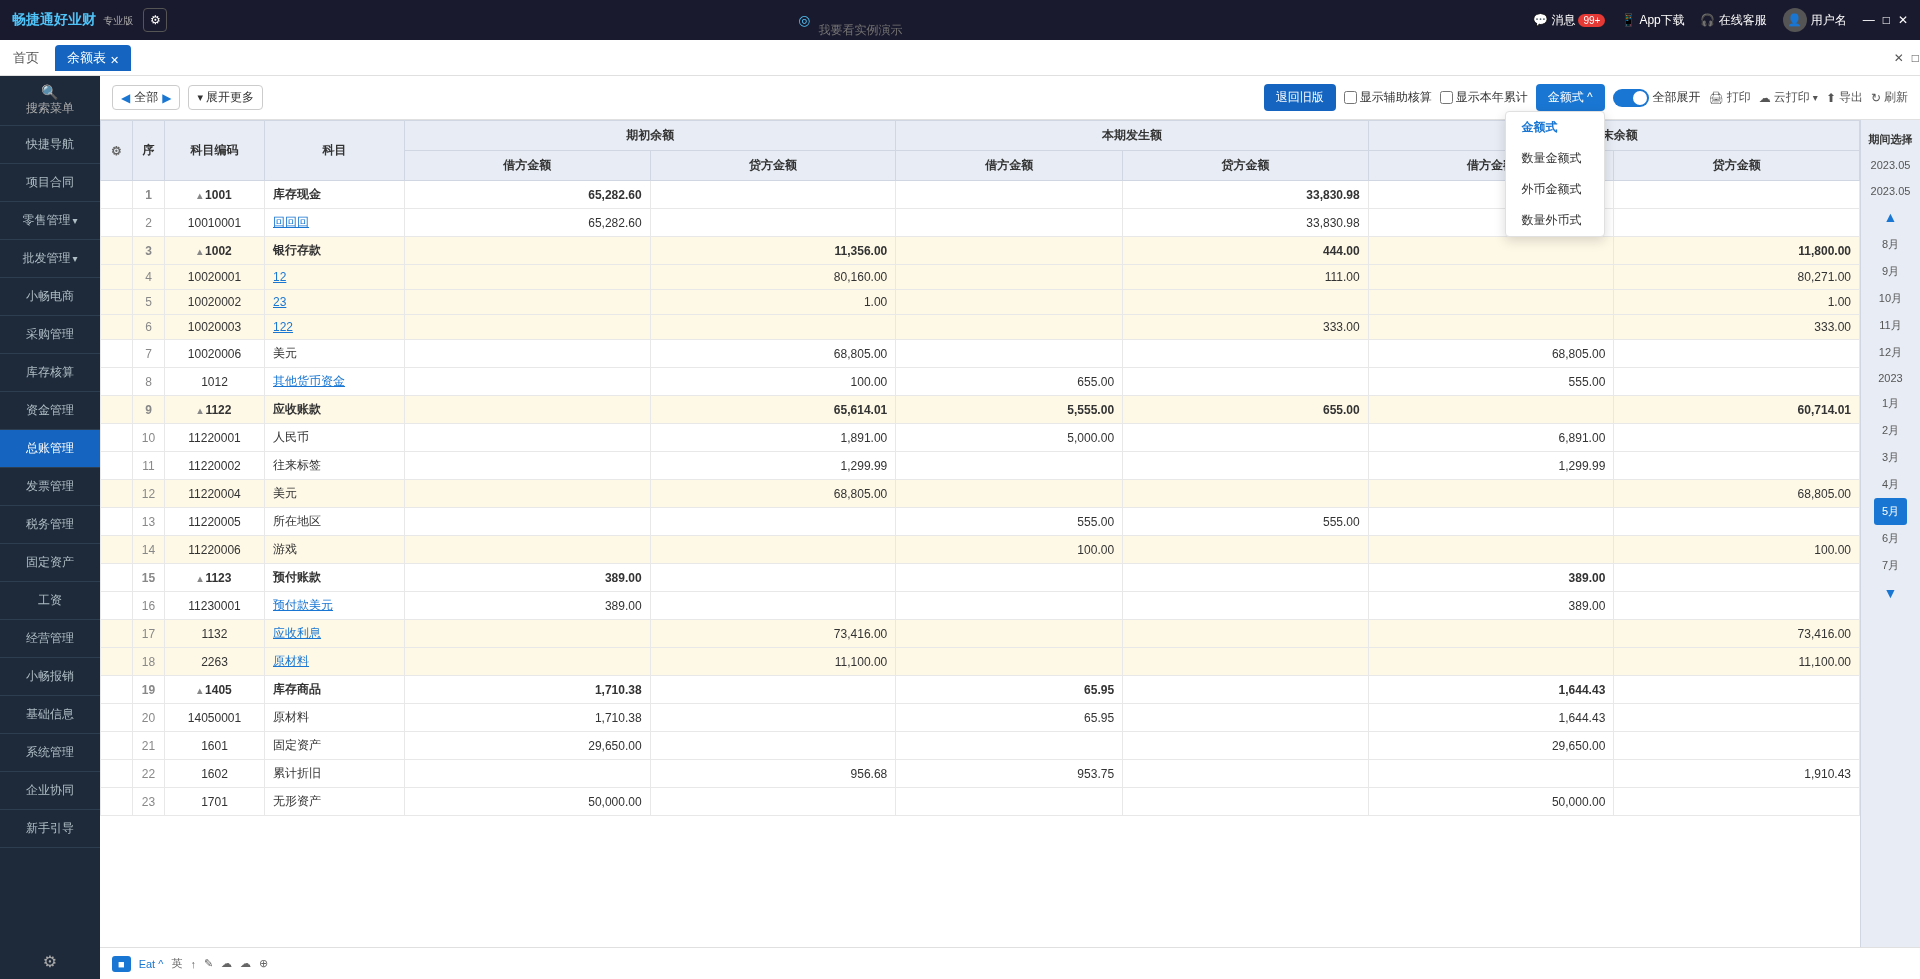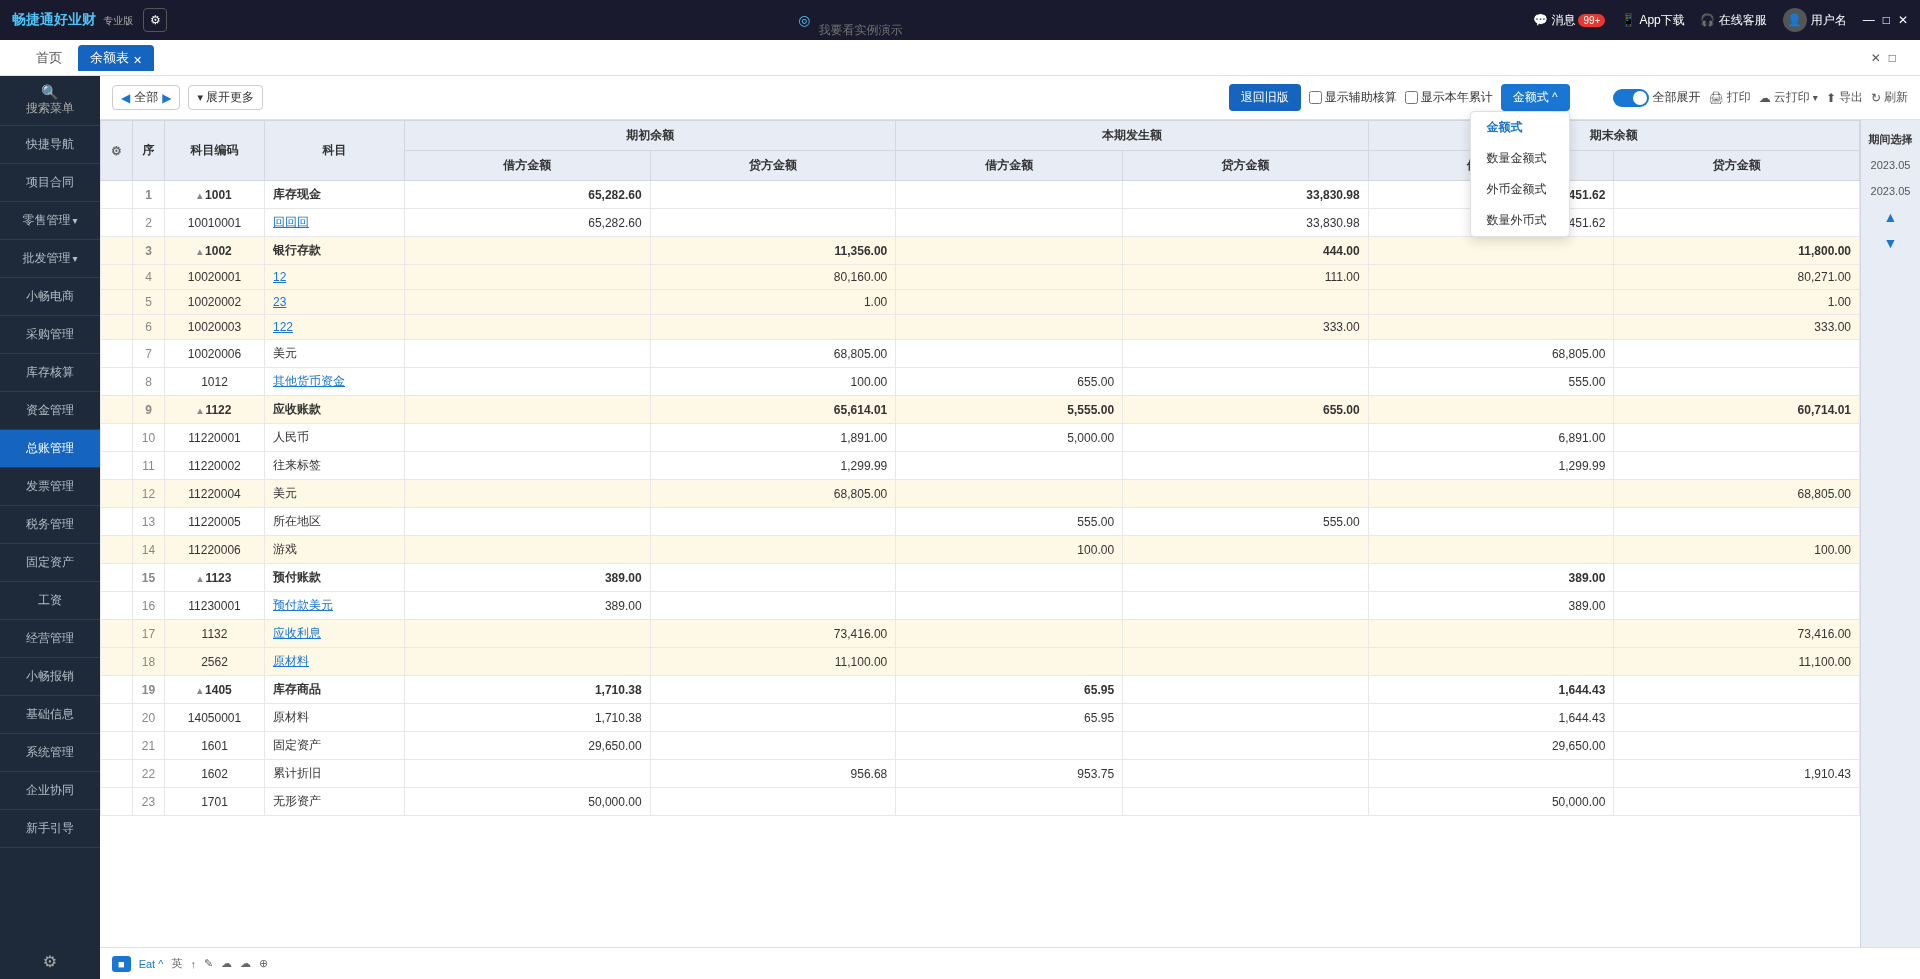--- a/index.html
+++ b/index.html
@@ -18,21 +18,21 @@
     .top-bar-center { display: flex; align-items: center; gap: 8px; color: #ccc; font-size: 12px; }
     .top-bar-right { display: flex; align-items: center; gap: 16px; font-size: 12px; }
     .top-badge { background: #e53935; color: #fff; border-radius: 8px; padding: 1px 5px; font-size: 10px; }
 
     
     .tab-bar {
       height: 36px;
       background: #fff;
       display: flex;
       align-items: center;
-      padding: 0 24px;
+      padding: 0 1px;
       border-bottom: 1px solid #e0e0e0;
       gap: 4px;
     }
     .tab-item {
       padding: 4px 12px;
       border-radius: 4px 4px 0 0;
       cursor: pointer;
       font-size: 13px;
       display: flex;
       align-items: center;
@@ -376,21 +376,21 @@
           <button class="btn-primary-outline">
             <span>金额式 ^</span>
           </button>
           <div class="dropdown-menu">
             <div class="dropdown-item selected">金额式</div>
             <div class="dropdown-item">数量金额式</div>
             <div class="dropdown-item">外币金额式</div>
             <div class="dropdown-item">数量外币式</div>
           </div>
         </div>
-        <div style="display:flex;align-items:center;gap:4px;margin-left:35px;">
+        <div style="display:flex;align-items:center;gap:4px;">
           <div class="toggle-switch">
             <div class="toggle-knob"></div>
           </div>
           <span>全部展开</span>
         </div>
         <div class="icon-btn">
           <span>🖨</span>
           <span>打印</span>
         </div>
         <div class="icon-btn">
@@ -634,21 +634,21 @@
                 <td class="td-right"></td>
                 <td class="td-right">73,416.00</td>
                 <td class="td-right"></td>
                 <td class="td-right"></td>
                 <td class="td-right"></td>
                 <td class="td-right">73,416.00</td>
               </tr>
               <tr class="row-highlight">
                 <td></td>
                 <td class="col-no">18</td>
-                <td style="text-align: center;">2562</td>
+                <td style="text-align: center;">2263</td>
                 <td><span class="text-link">原材料</span></td>
                 <td class="td-right"></td>
                 <td class="td-right">11,100.00</td>
                 <td class="td-right"></td>
                 <td class="td-right"></td>
                 <td class="td-right"></td>
                 <td class="td-right">11,100.00</td>
               </tr>
               <tr class="row-parent">
                 <td></td>
@@ -712,20 +712,35 @@
               </tr>
             </tbody>
         </table>
       </div>
 
       <div class="right-panel">
         <div class="period-label">期间选择</div>
         <div class="period-item">2023.05</div>
         <div class="period-item">2023.05</div>
         <div class="period-nav">▲</div>
+        <div id="period-months">
+            <div class="period-item">8月</div>
+            <div class="period-item">9月</div>
+            <div class="period-item">10月</div>
+            <div class="period-item">11月</div>
+            <div class="period-item">12月</div>
+            <div class="period-item">2023</div>
+            <div class="period-item">1月</div>
+            <div class="period-item">2月</div>
+            <div class="period-item">3月</div>
+            <div class="period-item">4月</div>
+            <div class="period-item active">5月</div>
+            <div class="period-item">6月</div>
+            <div class="period-item">7月</div>
+          </div>
         <div class="period-nav">▼</div>
       </div>
     </div>
 
     <div class="bottom-bar">
       <span style="cursor:pointer;background:#1976d2;color:#fff;padding:2px 6px;border-radius:3px;">■</span>
       <span style="color:#1976d2;">Eat ^</span>
       <span style="cursor:pointer;">英</span>
       <span style="cursor:pointer;">↑</span>
       <span style="cursor:pointer;">✎</span>

